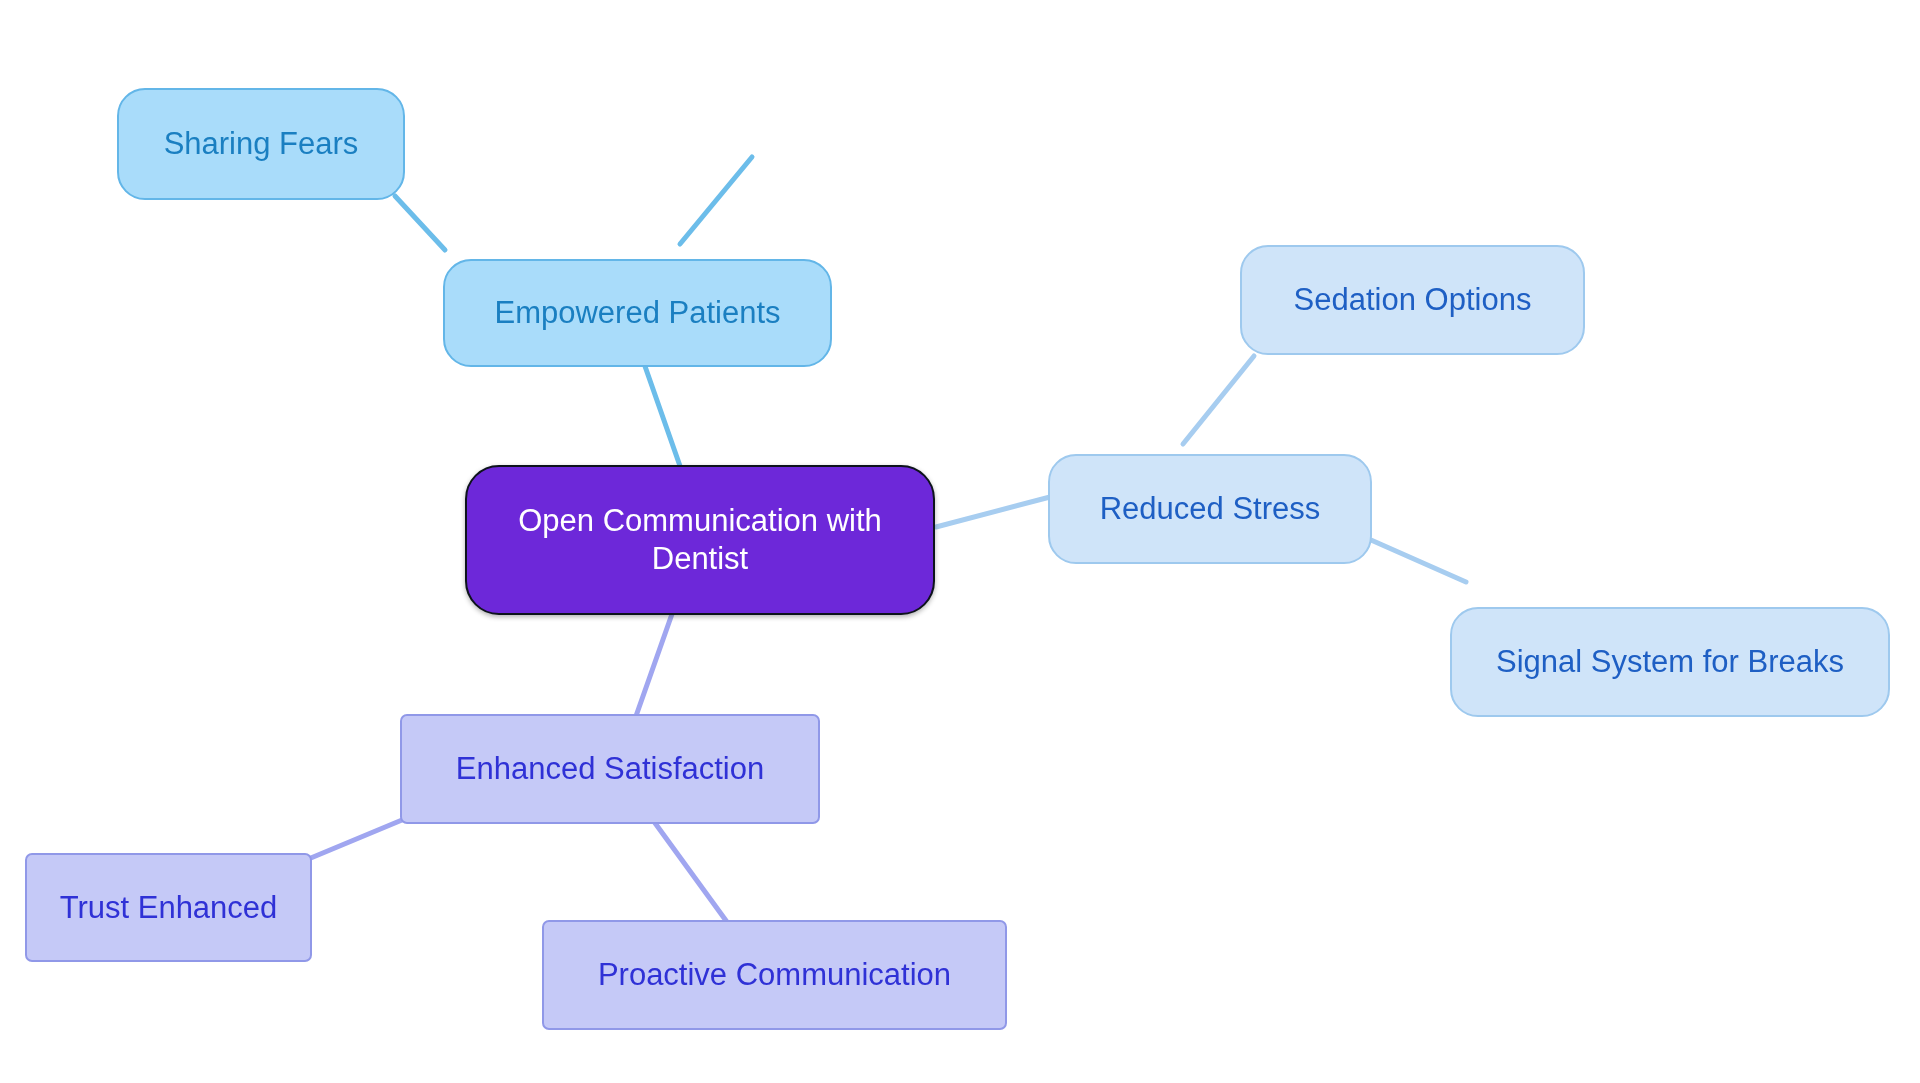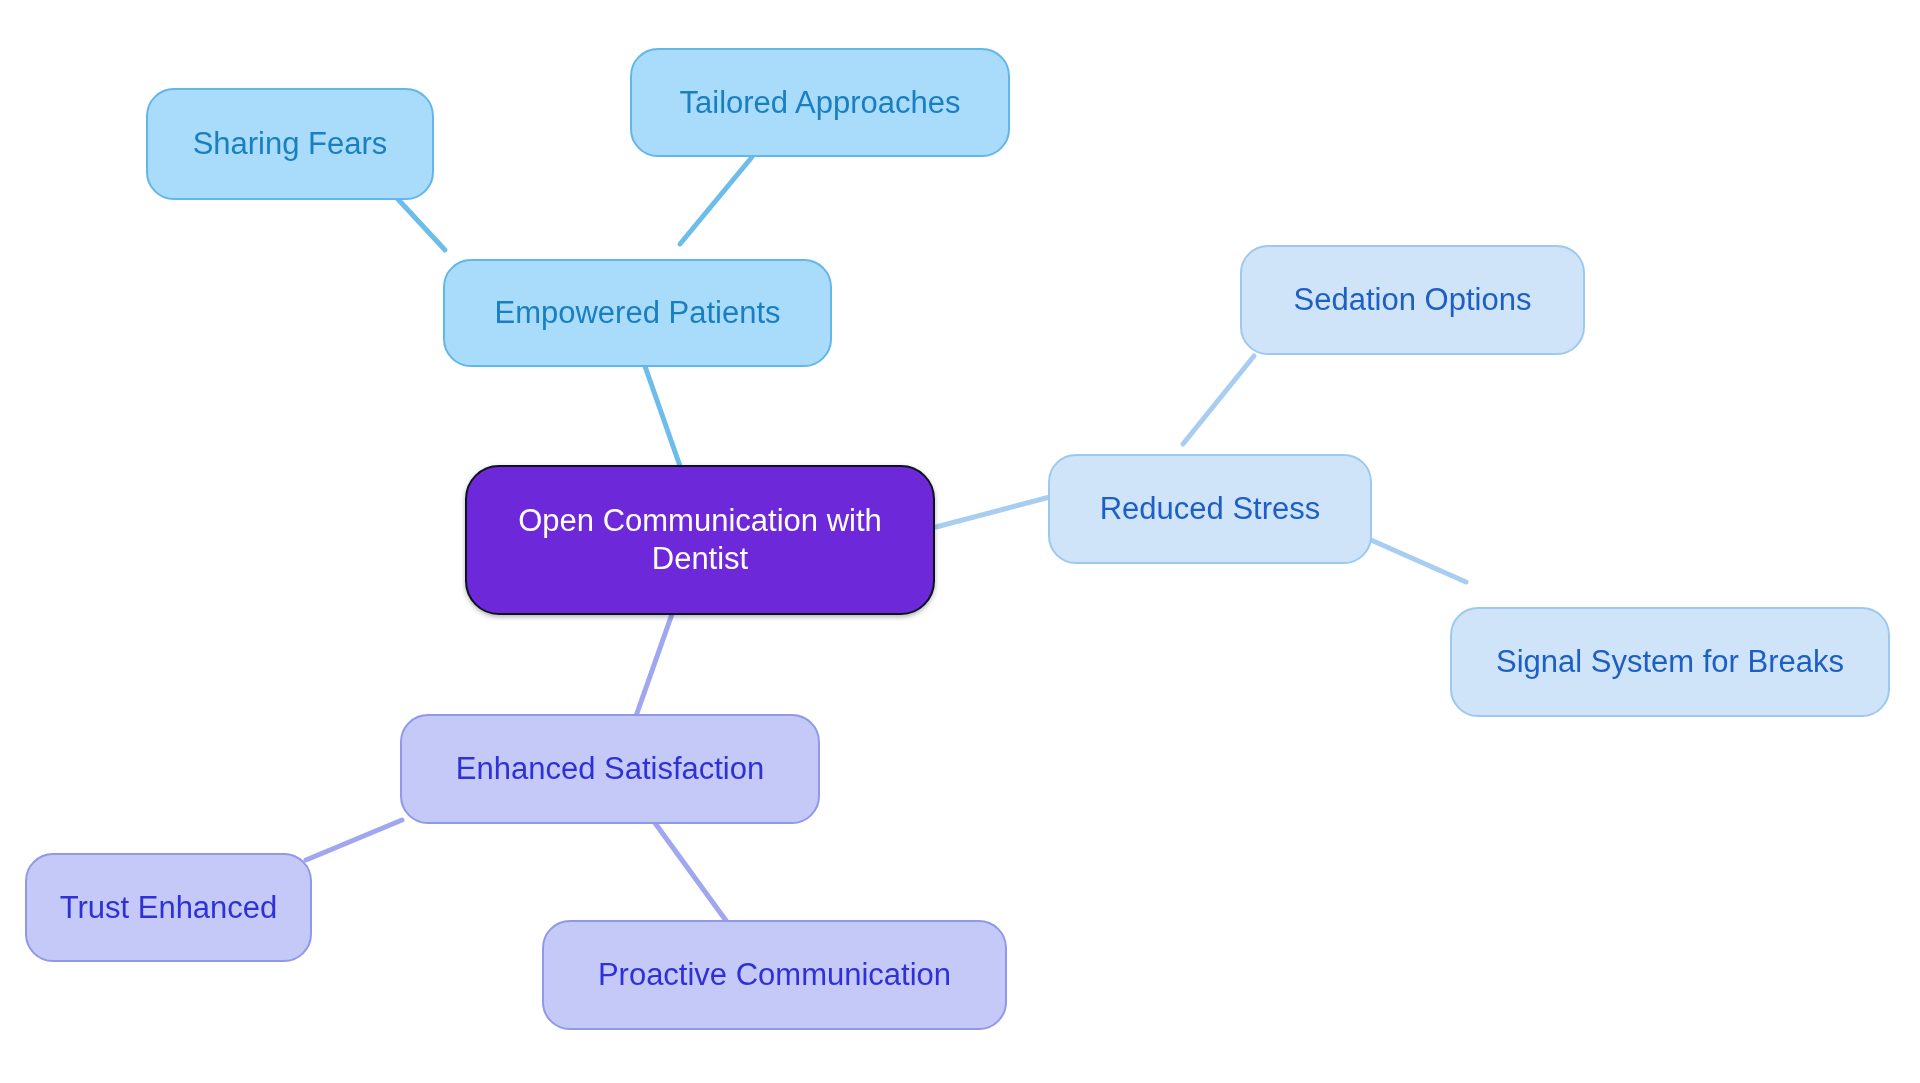--- a/index.html
+++ b/index.html
@@ -59,42 +59,42 @@
     background: #cfe4f9;
     border-color: #9ec9ee;
     color: #1e5fc4;
     font-size: 31px;
   }
   .node-purple {
     background: #c5c9f7;
     border-color: #9098e8;
     color: #2f31d6;
     font-size: 31px;
+    border-radius: 7px;
   }
 </style>
 </head>
 <body>
 
 <div id="mindmap-canvas">
 
   <svg id="edge-layer" viewBox="0 0 1920 1083" xmlns="http://www.w3.org/2000/svg">
       <line x1="680" y1="466" x2="640" y2="352" stroke="#6cbdea" stroke-width="5" stroke-linecap="round"></line>
       <line x1="445" y1="250" x2="395" y2="196" stroke="#6cbdea" stroke-width="5" stroke-linecap="round"></line>
       <line x1="680" y1="244" x2="752" y2="157" stroke="#6cbdea" stroke-width="5" stroke-linecap="round"></line>
       <line x1="936" y1="527" x2="1050" y2="497" stroke="#a7cdf0" stroke-width="5" stroke-linecap="round"></line>
       <line x1="1183" y1="444" x2="1254" y2="356" stroke="#a7cdf0" stroke-width="5" stroke-linecap="round"></line>
       <line x1="1371" y1="540" x2="1466" y2="582" stroke="#a7cdf0" stroke-width="5" stroke-linecap="round"></line>
       <line x1="672" y1="614" x2="636" y2="716" stroke="#a0a6f0" stroke-width="5" stroke-linecap="round"></line>
       <line x1="402" y1="820" x2="306" y2="860" stroke="#a0a6f0" stroke-width="5" stroke-linecap="round"></line>
       <line x1="655" y1="823" x2="727" y2="922" stroke="#a0a6f0" stroke-width="5" stroke-linecap="round"></line>
     </svg>
 
-  <div class="node node-blue" style="left: 117px; top: 88px; width: 288px; height: 112px; margin-left: 29px;">Sharing Fears</div>
+  <div class="node node-blue" style="left: 117px; top: 88px; width: 288px; height: 112px;">Sharing Fears</div>
 
-  <div class="node node-blue" style="left: 630px; top: 48px; width: 380px; height: 109px;">Tailored Approaches</div>
 
   <div class="node node-blue" style="left: 443px; top: 259px; width: 389px; height: 108px;">Empowered Patients</div>
 
   <div class="node node-paleblue" style="left: 1228px; top: 245px; width: 345px; height: 110px; margin-left: 12px;">Sedation Options</div>
 
   <div class="node node-paleblue" style="left: 1048px; top: 454px; width: 324px; height: 110px;">Reduced Stress</div>
 
   <div class="node node-paleblue" style="left: 1450px; top: 607px; width: 440px; height: 110px;">Signal System for Breaks</div>
 
   <div class="node node-purple" style="left: 400px; top: 714px; width: 420px; height: 110px;">Enhanced Satisfaction</div>

